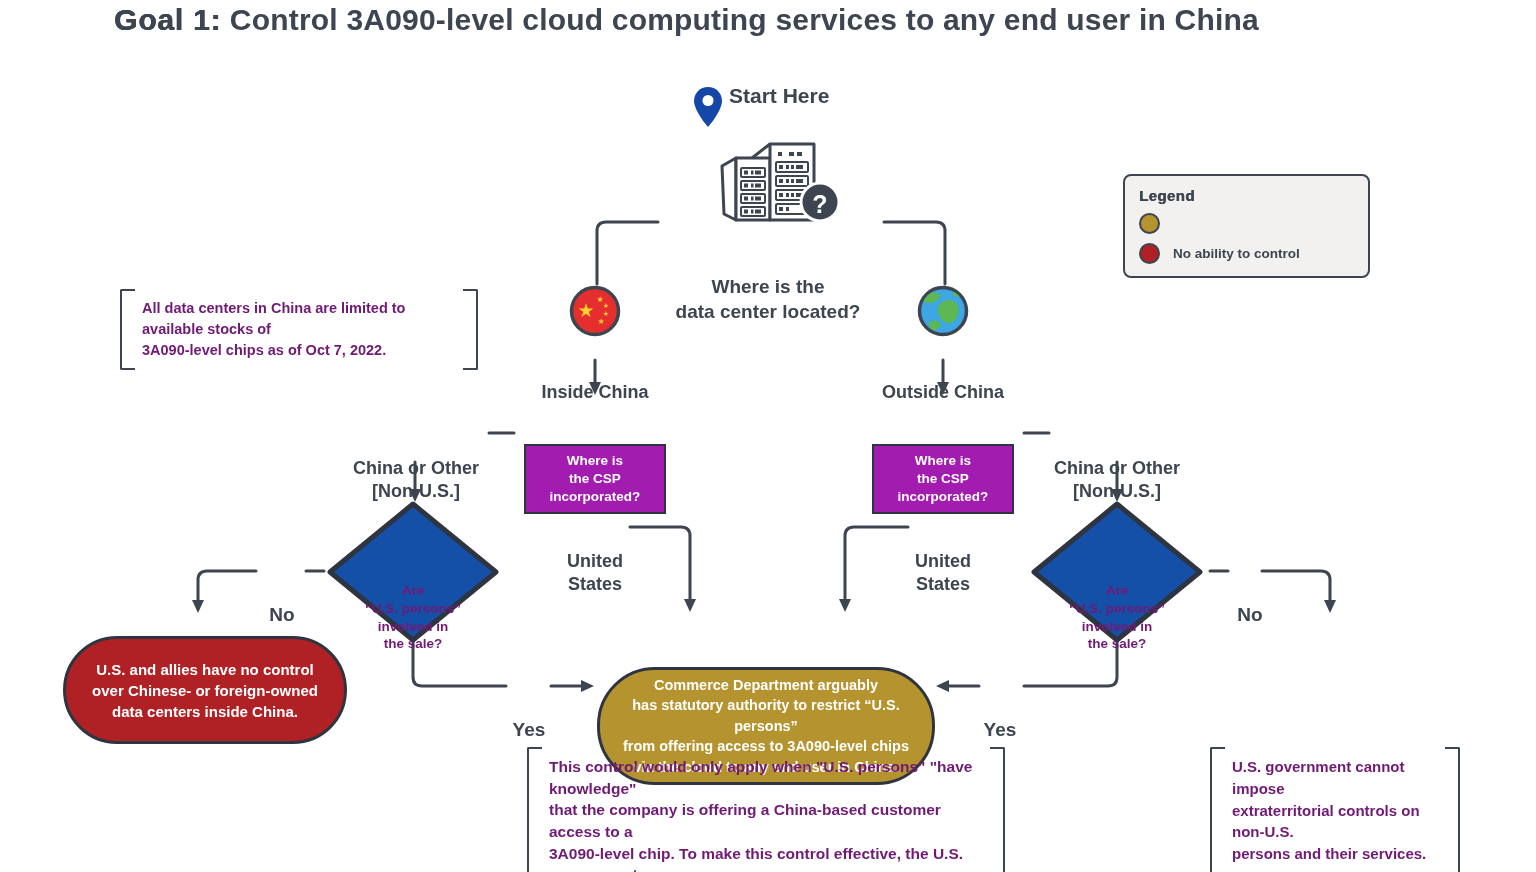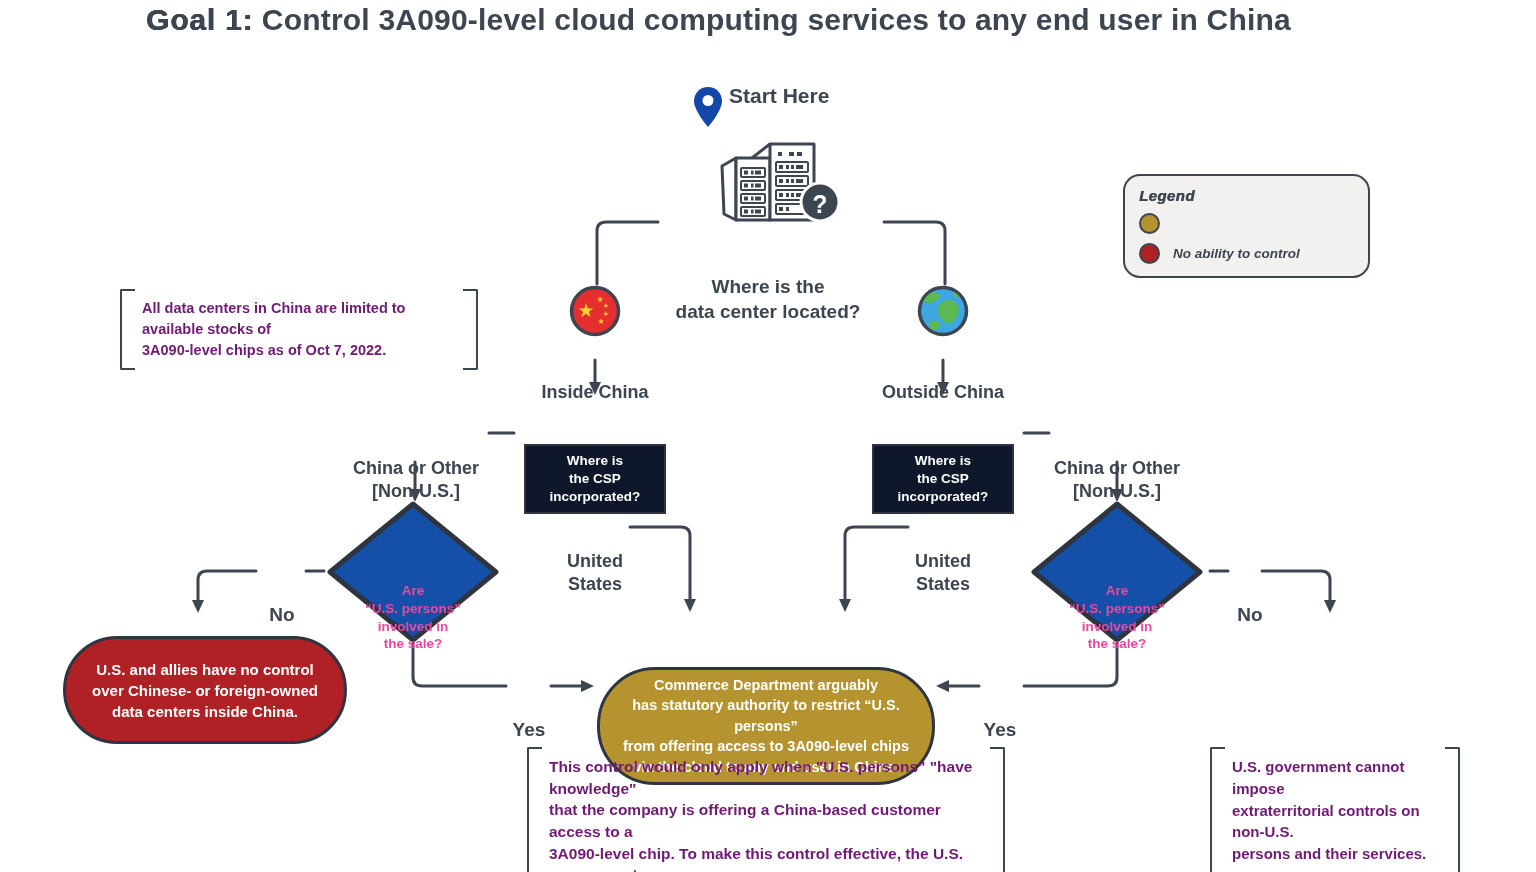--- a/index.html
+++ b/index.html
@@ -3,63 +3,63 @@
 <meta charset="utf-8">
 <style>
   html,body{margin:0;padding:0;background:#fff;}
   #canvas{position:relative;width:1536px;height:872px;background:#ffffff;overflow:hidden;
           font-family:"Liberation Sans",sans-serif;color:#3d4551;}
   .abs{position:absolute;}
   .pre{white-space:pre-line;}
   .ctr{text-align:center;margin-top:47px;}
 
   
-  .title{left:114px;top:3px;font-size:30px;font-weight:bold;letter-spacing:.2px;margin-left:32px;}
+  .title{left:114px;top:3px;font-size:30px;font-weight:bold;letter-spacing:.2px;}
   .title .goal{letter-spacing:.8px;text-shadow:.6px 0 0 #3d4551, 0 .4px 0 #3d4551;}
 
   
   .start-label{left:729px;top:84px;font-size:21px;font-weight:bold;}
   .root-q{left:618px;top:227px;width:300px;font-size:19px;font-weight:bold;line-height:1.32;}
 
   
   .legend{left:1123px;top:174px;width:247px;box-sizing:border-box;background:#f2f1ef;
-          border:2px solid #3d4551;border-radius:17px;padding:11px 13px 12px 14px;font-style:italic;}
+          border:2px solid #3d4551;border-radius:8px;padding:11px 13px 12px 14px;}
   .legend h4{margin:0 0 9px 0;font-size:15px;letter-spacing:.4px;text-shadow:.5px 0 0 #3d4551;}
   .legend .row{display:flex;align-items:flex-start;margin-top:7px;}
   .legend .sw{width:21px;height:21px;border-radius:50%;border:2.5px solid #3d4551;
               flex:0 0 auto;margin-right:13px;box-sizing:border-box;}
   .legend .lab{font-size:13.5px;font-weight:bold;line-height:1.3;padding-top:1px;}
   .legend .row2{align-items:center;margin-top:9px;}
 
   
   .branch-label{font-size:18px;font-weight:bold;}
   .inside{left:515px;top:335px;width:160px;}
   .outside{left:860px;top:335px;width:166px;}
 
   
-  .csp{width:142px;height:70px;background:#0f172a;border:2.5px solid #2e3540;box-sizing:border-box;
+  .csp{width:142px;height:70px;background:#a21caf;border:2.5px solid #2e3540;box-sizing:border-box;
        display:flex;align-items:center;justify-content:center;color:#fff;font-size:13.5px;
        font-weight:bold;line-height:1.35;}
   .csp-left{left:524px;top:397px;}
   .csp-right{left:872px;top:397px;}
 
   
   .side-label{font-size:18px;font-weight:bold;line-height:1.28;}
   .nonus-left{left:330px;top:410px;width:172px;}
   .nonus-right{left:1031px;top:410px;width:172px;}
   .us-left{left:553px;top:503px;width:84px;}
   .us-right{left:901px;top:503px;width:84px;}
   .yn{font-size:19px;font-weight:bold;}
   .no-left{left:260px;top:557px;width:44px;}
   .no-right{left:1228px;top:557px;width:44px;}
   .yes-left{left:508px;top:672px;width:42px;}
   .yes-right{left:979px;top:672px;width:42px;}
 
   
-  .dtext{width:140px;color:#ec4899;font-size:13.5px;font-weight:bold;line-height:1.32;}
+  .dtext{width:140px;color:#701a75;font-size:13.5px;font-weight:bold;line-height:1.32;}
   .dtext-left{left:343px;top:535px;}
   .dtext-right{left:1047px;top:535px;}
 
   
   .pill{box-sizing:border-box;border:3px solid #2e3540;display:flex;align-items:center;
         justify-content:center;color:#fff;font-weight:bold;}
   .pill-red{background:#b02125;width:284px;height:108px;border-radius:54px;font-size:15px;line-height:1.4;}
   .pill-left{left:63px;top:589px;}
   .pill-right{left:1183px;top:625px;}
   .pill-gold{left:597px;top:620px;width:338px;height:118px;border-radius:58px;

